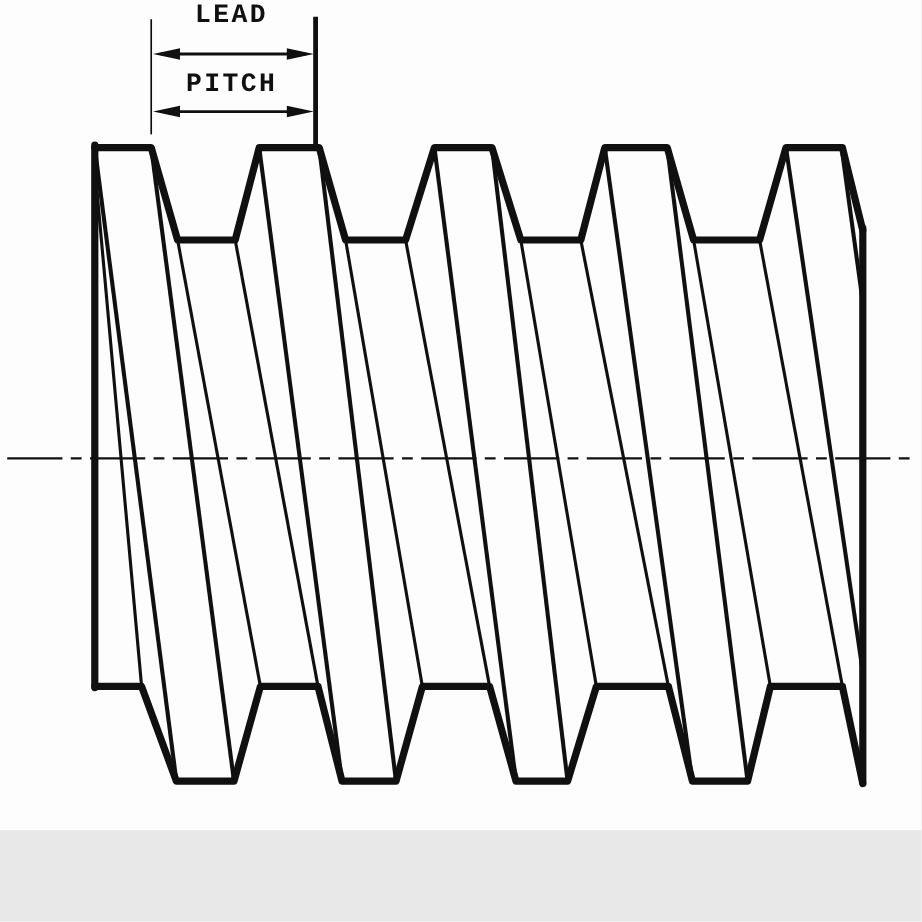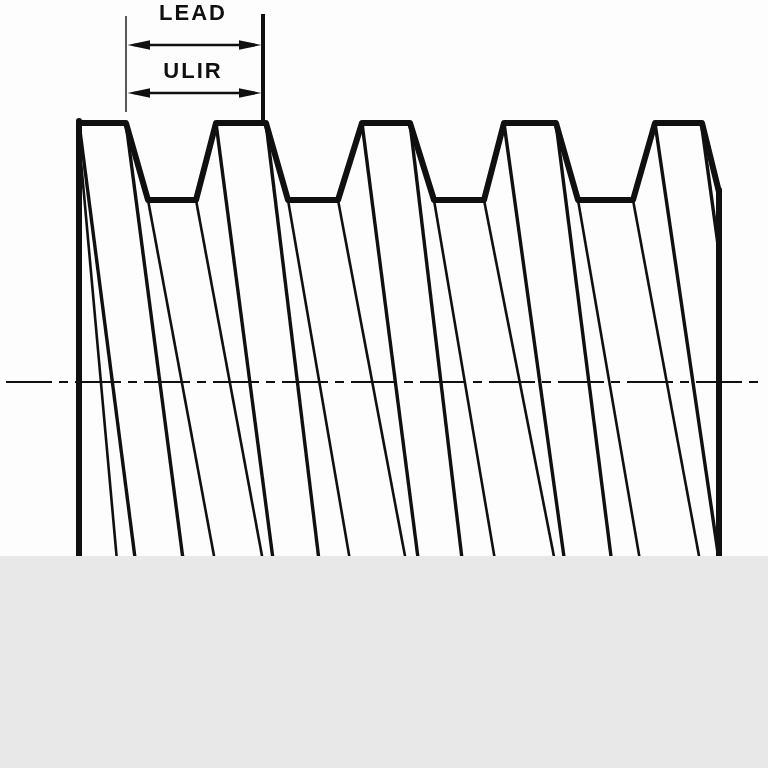--- a/index.html
+++ b/index.html
@@ -2,24 +2,24 @@
 <html style="--bg: #fdfdfd; --ink: #101010;"><head>
 <meta charset="utf-8">
 <style>
   :root{
     --bg:#fdfdfd;
     --ink:#101010;
   }
   html,body{margin:0;padding:0;background:#e8e8e8;}
   .stage{
     position:relative;
-    width:768px;height:556px;
+    width:768px;height:692px;
     background:var(--bg);
     overflow:hidden;
-    font-family:Liberation Sans, sans-serif;
+    font-family:Liberation Mono, monospace;
   }
   .drawing-svg{position:absolute;left:0;top:0;width:768px;height:768px;}
   .dim-label{
     position:absolute;
     width:122px;
     text-align:center;
     font-weight:bold;
     font-size:22px;
     letter-spacing:2px;
     color:var(--ink);
@@ -96,15 +96,15 @@
     </g>
 
     <g>
       <line class="stroke" x1="134" y1="93" x2="255" y2="93" stroke-width="2.4"></line>
       <polygon class="fill" points="127.5,93 150,88.2 150,97.8"></polygon>
       <polygon class="fill" points="261.5,93 239,88.2 239,97.8"></polygon>
     </g>
   </svg>
 
   <div class="dim-label lead-label">LEAD</div>
-  <div class="dim-label pitch-label">ULIR</div>
+  <div class="dim-label pitch-label">PITCH</div>
 
 </div>
 
 </body></html>

